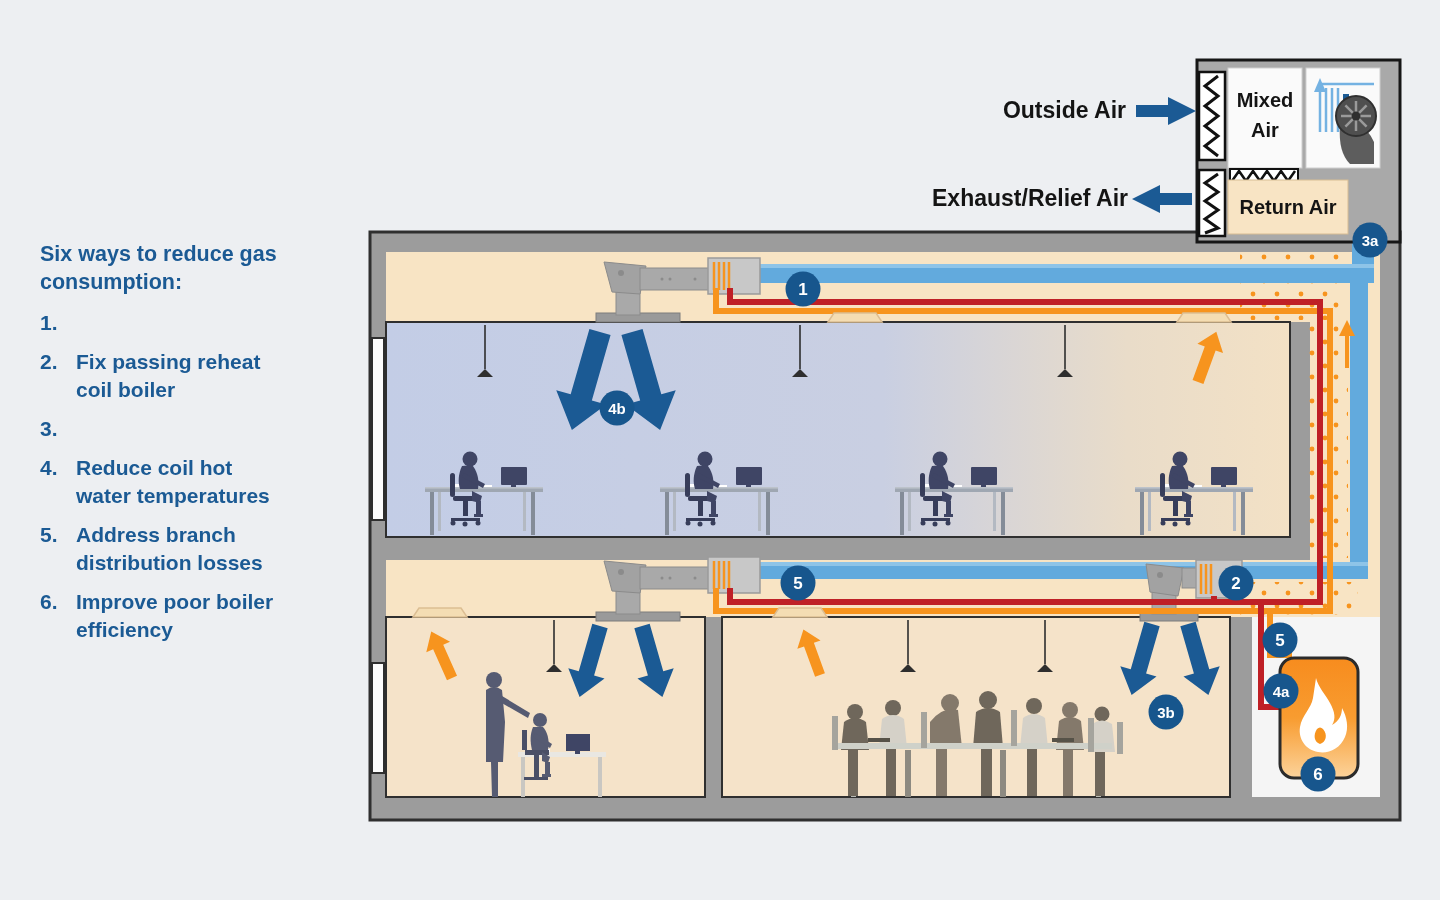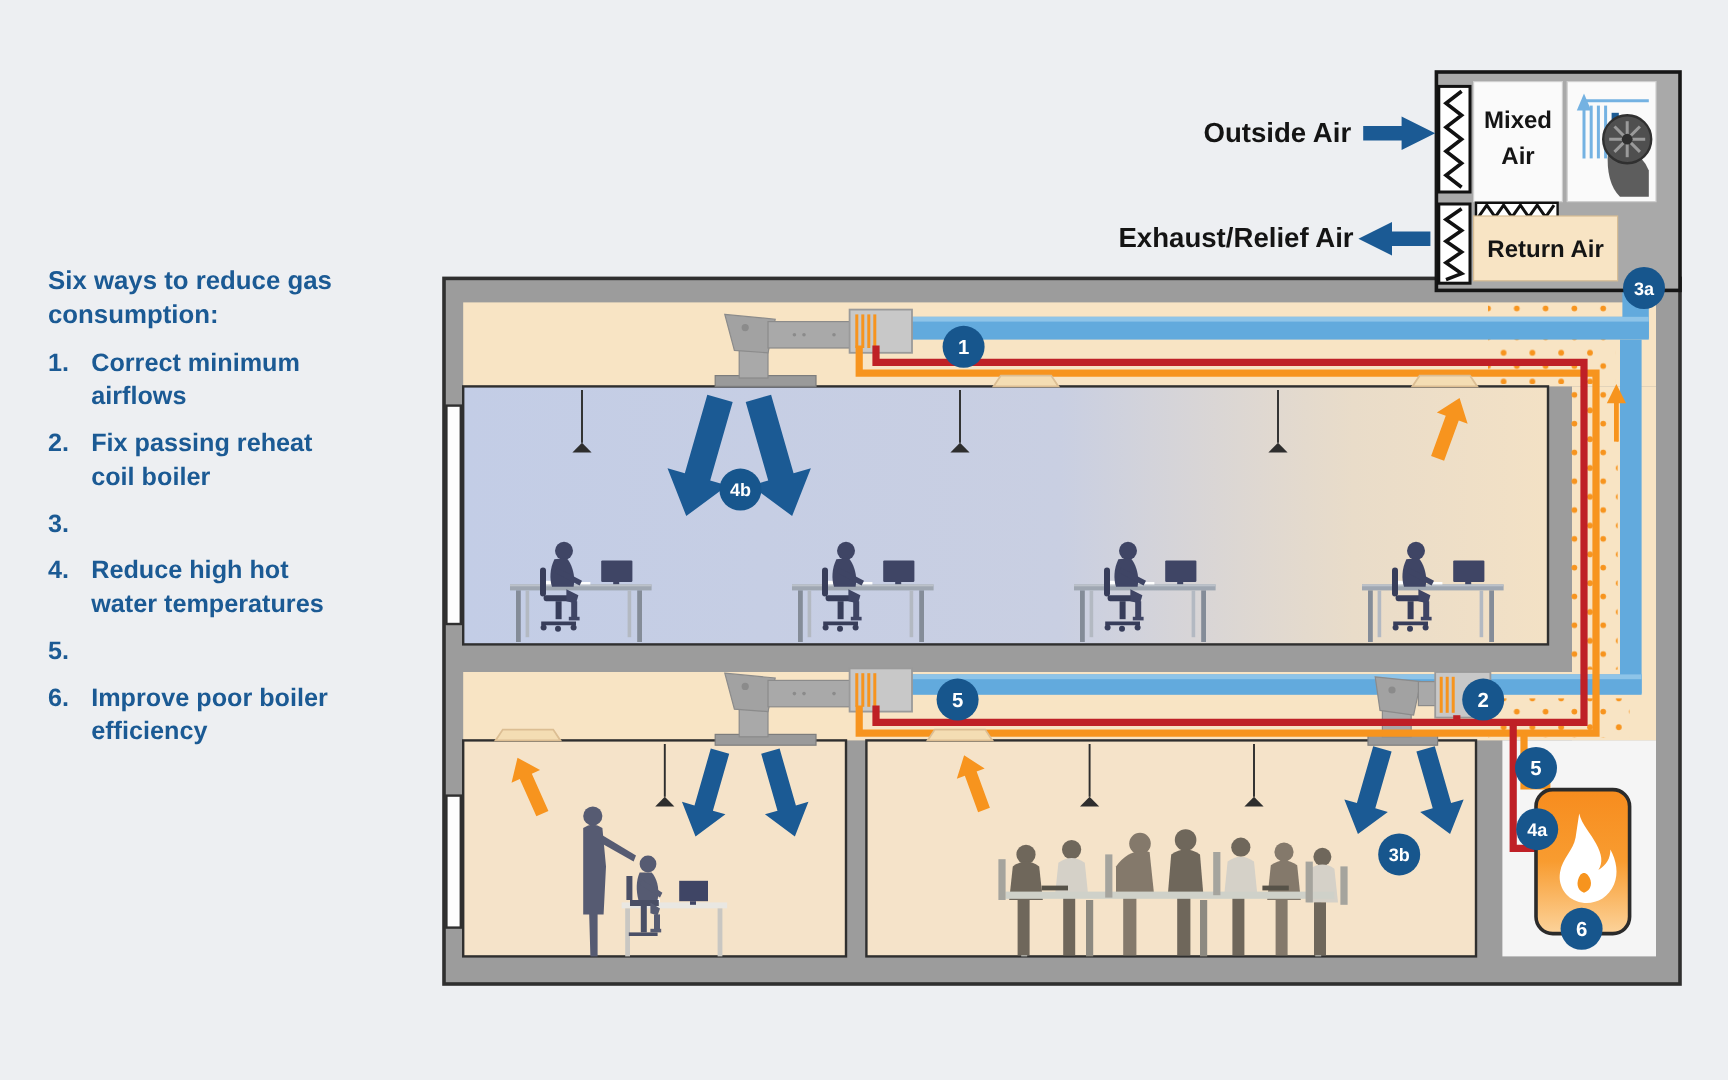--- a/index.html
+++ b/index.html
@@ -4,21 +4,21 @@
 <style>
   :root{
     --accent_blue:#1b5a94; --badge_blue:#17568d; --duct_blue:#62aadd; --duct_blue_light:#8ec4e8;
     --pipe_red:#bf2026; --pipe_orange:#f7941e; --plenum_peach:#f8e4c4; --room_warm:#f5e3c9;
     --room_cool:#c4cde5; --wall_gray:#9c9c9c; --outline_dark:#2f2f2f; --bg:#edeff2;
     --silhouette_navy:#3f4565; --silhouette_warm:#6f675b; --mech_white:#f5f5f5;
   }
   html,body{margin:0;padding:0;}
   body{background:var(--bg);font-family:"Liberation Sans",sans-serif;}
   .stage{position:relative;width:1440px;height:900px;background:var(--bg);overflow:hidden;}
-  .left-list{position:absolute;left:40px;top:220px;width:292px;color:var(--accent_blue);}
+  .left-list{position:absolute;left:40px;top:240px;width:292px;color:var(--accent_blue);}
   .left-list h2{margin:0 0 13px 0;font-size:21.5px;line-height:28px;font-weight:bold;white-space:pre-line;}
   .left-list ol{list-style:none;margin:0;padding:0;}
   .left-list li{display:flex;margin:0 0 11px 0;font-size:21px;line-height:28px;font-weight:bold;}
   .left-list .num{flex:0 0 36px;}
   .left-list .txt{white-space:pre-line;}
   svg{position:absolute;left:0;top:0;}
   svg text{font-family:"Liberation Sans",sans-serif;}
   .lbl{font-weight:bold;fill:#141414;font-size:23px;}
   .lbl-s{font-weight:bold;fill:#141414;font-size:20px;}
   .badge circle{fill:var(--badge_blue);}
@@ -37,38 +37,38 @@
 <body>
 
 <div class="stage">
 
   <div class="left-list">
     <h2>Six ways to reduce gas
 consumption:</h2>
     <ol>
       <li>
           <span class="num">1.</span>
-          <span class="txt">Correct minimum
-airflows</span>
         </li>
       <li>
           <span class="num">2.</span>
           <span class="txt">Fix passing reheat
 coil boiler</span>
         </li>
       <li>
           <span class="num">3.</span>
         </li>
       <li>
           <span class="num">4.</span>
-          <span class="txt">Reduce high hot
+          <span class="txt">Reduce coil hot
 water temperatures</span>
         </li>
       <li>
           <span class="num">5.</span>
+          <span class="txt">Address branch
+distribution losses</span>
         </li>
       <li>
           <span class="num">6.</span>
           <span class="txt">Improve poor boiler
 efficiency</span>
         </li>
     </ol>
   </div>
 
   <svg width="1440" height="900" viewBox="0 0 1440 900">

